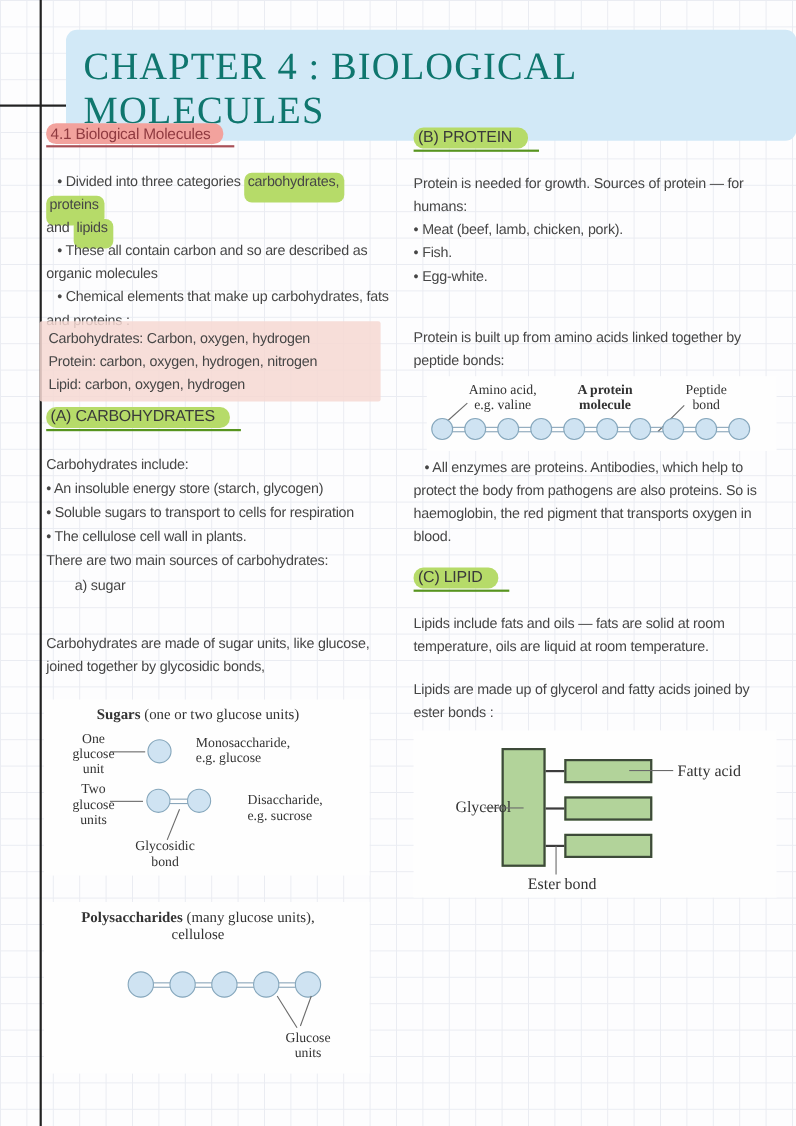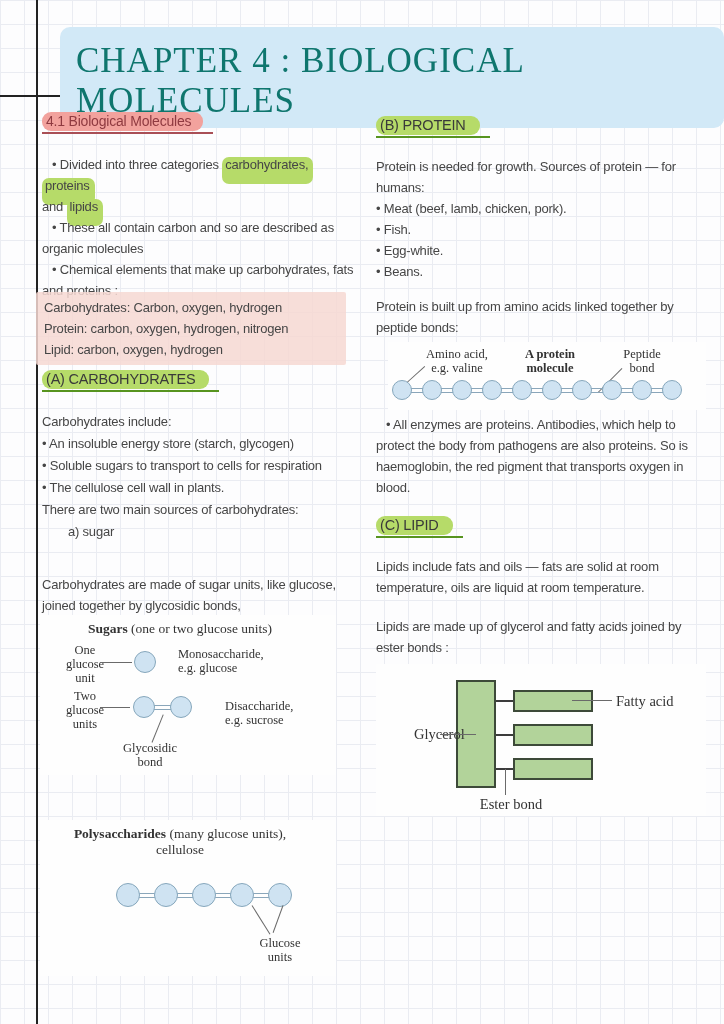--- a/index.html
+++ b/index.html
@@ -115,21 +115,21 @@
       <div>Carbohydrates include:</div>
       <div>• An insoluble energy store (starch, glycogen)</div>
       <div>• Soluble sugars to transport to cells for respiration</div>
       <div>• The cellulose cell wall in plants.</div>
       <div>There are two main sources of carbohydrates:</div>
       <div class="indent">a) sugar</div>
     </div>
 
     <div class="blk hand" style="top:462px">Carbohydrates are made of sugar units, like glucose, joined together by glycosidic bonds,</div>
 
-    <div class="dbox" style="top:503px; left:-2px; width:296px; height:160px;">
+    <div class="dbox" style="top:524px; left:-2px; width:296px; height:160px;">
       <div class="dtitle" style="left:20px; top:6px; width:240px;">
         <b>Sugars</b><span> (one or two glucose units)</span>
       </div>
       <div class="dlabel" style="left: 10px; top: 28px; width: 70px; white-space: pre-line;">One
 glucose
 unit</div>
       <div class="dline h" style="left:60px; top:47px; width:32px;"></div>
       <div class="chain g15" style="left:94px; top:36px;">
           <span class="circle c22"></span>
         </div>
@@ -173,21 +173,20 @@
 
     <div class="blk" style="top:4px">
       <span class="heading-green"><span class="pill">(B) PROTEIN</span></span>
     </div>
 
     <div class="blk hand" style="top:44px">
       <div>Protein is needed for growth. Sources of protein — for humans:</div>
       <div>• Meat (beef, lamb, chicken, pork).</div>
       <div>• Fish.</div>
       <div>• Egg-white.</div>
-      <div>• Beans.</div>
     </div>
 
     <div class="blk hand" style="top:184px">Protein is built up from amino acids linked together by peptide bonds:</div>
 
     <div class="dbox" style="top:230px; left:12px; width:318px; height:68px;">
       <div class="dlabel" style="left: 34px; top: 5px; width: 70px; white-space: pre-line;">Amino acid,
 e.g. valine</div>
       <div class="dlabel bold" style="left: 130px; top: 5px; width: 64px; white-space: pre-line;">A protein
 molecule</div>
       <div class="dlabel" style="left: 224px; top: 5px; width: 60px; white-space: pre-line;">Peptide

